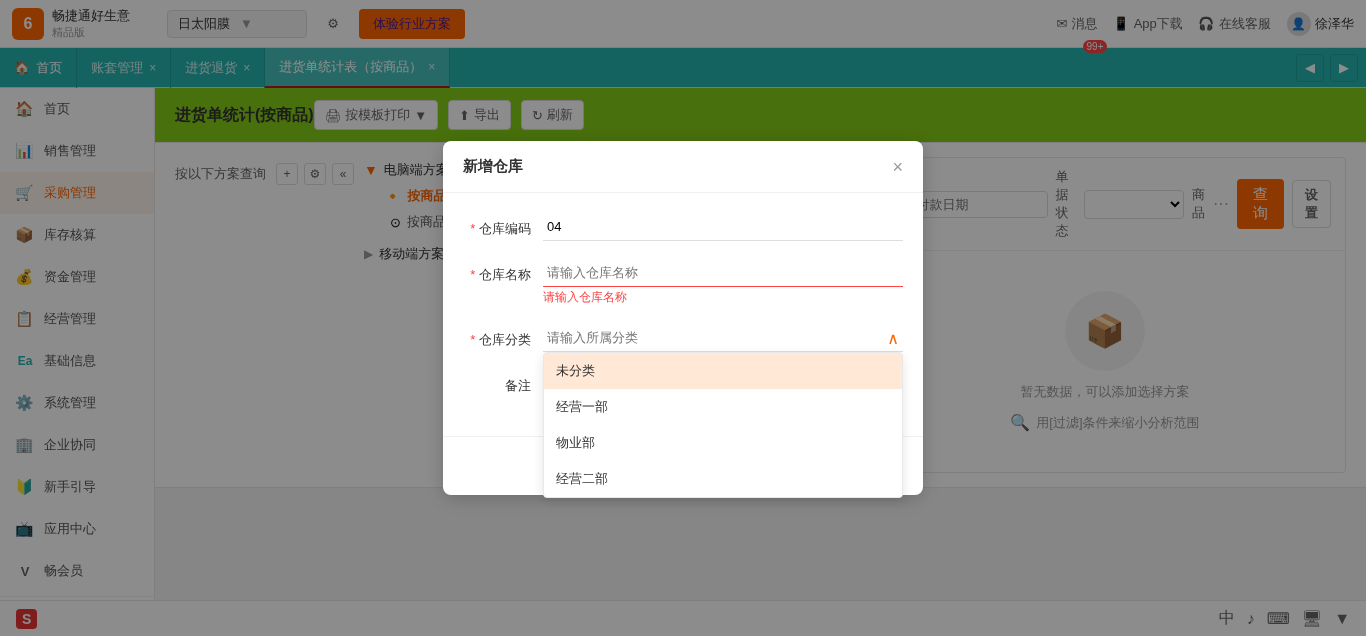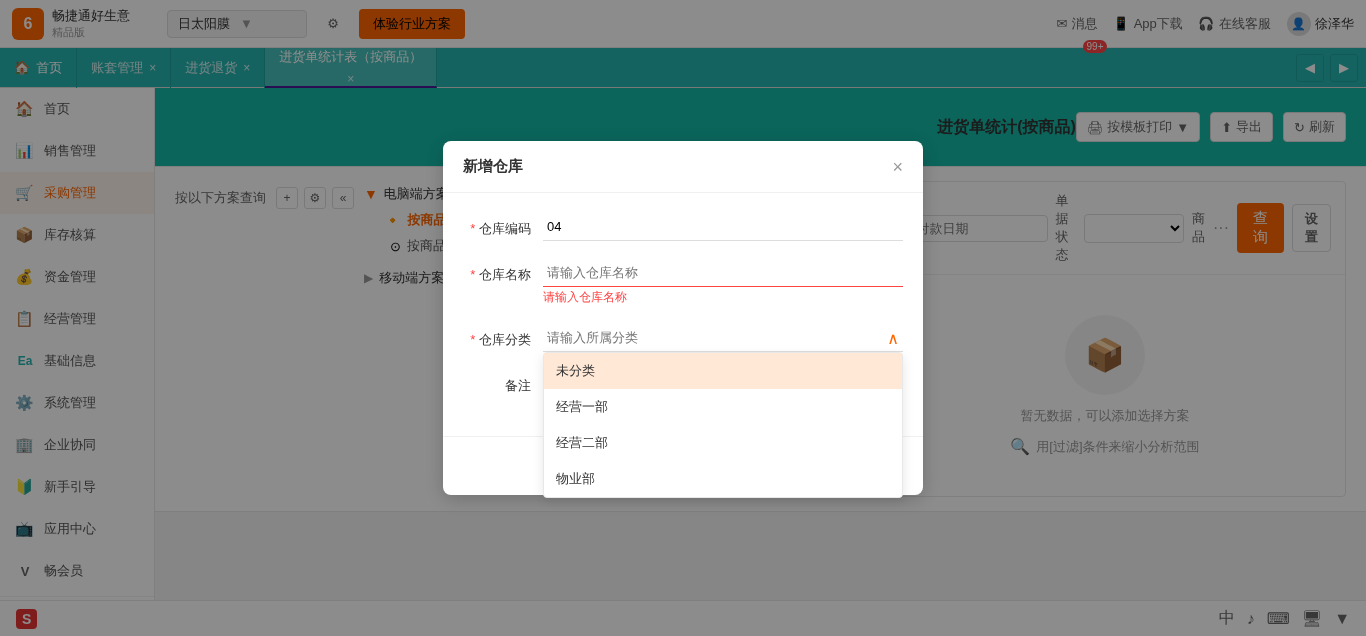--- a/index.html
+++ b/index.html
@@ -8,51 +8,51 @@
     
     .topbar { height: 48px; background: #fff; display: flex; align-items: center; padding: 0 12px; border-bottom: 1px solid #e8e8e8; position: relative; z-index: 10; }
     .logo-area { display: flex; align-items: center; width: 155px; }
     .logo-icon { width: 32px; height: 32px; background: #ff6600; border-radius: 6px; display: flex; align-items: center; justify-content: center; color: #fff; font-weight: bold; font-size: 16px; margin-right: 8px; }
     .logo-text { font-size: 13px; color: #333; line-height: 1.3; }
     .logo-text .sub { font-size: 11px; color: #999; }
     .store-selector { display: flex; align-items: center; background: #f5f5f5; border: 1px solid #ddd; border-radius: 4px; padding: 4px 10px; cursor: pointer; min-width: 140px; margin-right: 10px; }
     .store-selector span { flex: 1; font-size: 13px; color: #333; }
     .store-selector .arrow { color: #999; margin-left: 6px; }
     .gear-btn { width: 32px; height: 32px; display: flex; align-items: center; justify-content: center; cursor: pointer; color: #666; margin-right: 10px; }
-    .trial-btn { background: #ff6600; color: #000000; border: none; border-radius: 4px; padding: 6px 14px; cursor: pointer; font-size: 13px; margin-right: auto; }
+    .trial-btn { background: #ff6600; color: #4c1d95; border: none; border-radius: 4px; padding: 6px 14px; cursor: pointer; font-size: 13px; margin-right: auto; }
     .topbar-right { display: flex; align-items: center; gap: 16px; }
     .msg-btn { display: flex; align-items: center; gap: 4px; color: #666; cursor: pointer; position: relative; }
     .badge { background: #ff4444; color: #fff; border-radius: 10px; font-size: 10px; padding: 1px 4px; position: absolute; top: -8px; right: -10px; white-space: nowrap; margin-top: 33px; }
     .app-btn, .service-btn { display: flex; align-items: center; gap: 4px; color: #666; cursor: pointer; }
     .user-btn { display: flex; align-items: center; gap: 4px; color: #333; cursor: pointer; }
     .user-avatar { width: 24px; height: 24px; border-radius: 50%; background: #ddd; display: flex; align-items: center; justify-content: center; font-size: 12px; }
 
     
     .tabbar { height: 40px; background: #f5f5f5; display: flex; align-items: center; border-bottom: 1px solid #ddd; padding-left: 0; }
     .tab-item { height: 40px; display: flex; align-items: center; padding: 0 14px; cursor: pointer; font-size: 13px; color: #666; border-right: 1px solid #ddd; gap: 6px; white-space: nowrap; }
-    .tab-item.active { background: #fff; color: #333; border-bottom: 2px solid #4c1d95; flex-direction: column; }
+    .tab-item.active { background: #fff; color: #333; border-bottom: 2px solid #b91c1c; }
     .tab-item.home { background: #fff; color: #333; }
     .tab-close { color: #999; font-size: 12px; cursor: pointer; }
     .tabbar-actions { margin-left: auto; display: flex; align-items: center; padding-right: 8px; gap: 6px; }
     .tab-action-btn { width: 28px; height: 28px; display: flex; align-items: center; justify-content: center; cursor: pointer; color: #666; border: 1px solid #ddd; border-radius: 3px; background: #fff; }
 
     
     .main-layout { display: flex; height: calc(636px - 88px); }
 
     
     .sidebar { width: 155px; background: #fff; border-right: 1px solid #e8e8e8; display: flex; flex-direction: column; overflow-y: auto; }
     .sidebar-item { display: flex; align-items: center; padding: 12px 16px; cursor: pointer; color: #555; gap: 10px; font-size: 13px; }
     .sidebar-item.active { background: #fff5ee; color: #ff6600; }
     .sidebar-item .s-icon { width: 18px; height: 18px; display: flex; align-items: center; justify-content: center; font-size: 15px; }
     .sidebar-bottom { margin-top: auto; padding: 10px 16px; display: flex; justify-content: space-between; align-items: center; border-top: 1px solid #f0f0f0; }
     .sidebar-bottom-btn { color: #999; cursor: pointer; font-size: 16px; }
 
     
     .content { flex: 1; overflow: auto; background: #f5f5f5; position: relative; }
-    .page-header { background: #14b8a6; padding: 24px 20px; display: flex; align-items: center; justify-content: flex-end; border-bottom: 1px solid #e8e8e8; }
+    .page-header { background: #84cc16; padding: 12px 20px; display: flex; align-items: center; justify-content: flex-start; border-bottom: 1px solid #e8e8e8; }
     .page-title { font-size: 16px; font-weight: bold; color: #333; }
     .page-actions { display: flex; align-items: center; gap: 10px; }
     .action-btn { display: flex; align-items: center; gap: 4px; color: #666; cursor: pointer; font-size: 13px; border: 1px solid #ddd; padding: 5px 10px; border-radius: 4px; background: #fff; }
 
     
     .filter-panel { background: #fff; margin: 0; padding: 14px 20px; border-bottom: 1px solid #e8e8e8; display: flex; align-items: flex-start; gap: 10px; }
     .filter-label { color: #666; font-size: 13px; white-space: nowrap; padding-top: 8px; }
     .filter-tree { flex: 1; }
     .tree-section { margin-bottom: 6px; }
     .tree-header { display: flex; align-items: center; gap: 6px; padding: 4px 0; cursor: pointer; }
@@ -331,22 +331,22 @@
       </div>
 
       <div class="form-row">
         <span class="form-label required">仓库分类</span>
         <div class="form-control form-select-container">
           <input class="form-select-input" placeholder="请输入所属分类" style="">
           <span class="select-arrow">∧</span>
           <div class="dropdown-list">
             <div class="dropdown-item highlighted">未分类</div>
             <div class="dropdown-item">经营一部</div>
+            <div class="dropdown-item">物业部</div>
             <div class="dropdown-item">经营二部</div>
-            <div class="dropdown-item">物业部</div>
           </div>
         </div>
       </div>
 
       <div class="form-row">
         <span class="form-label">备注</span>
         <div class="form-control">
           <input class="form-input" style="">
         </div>
       </div>

